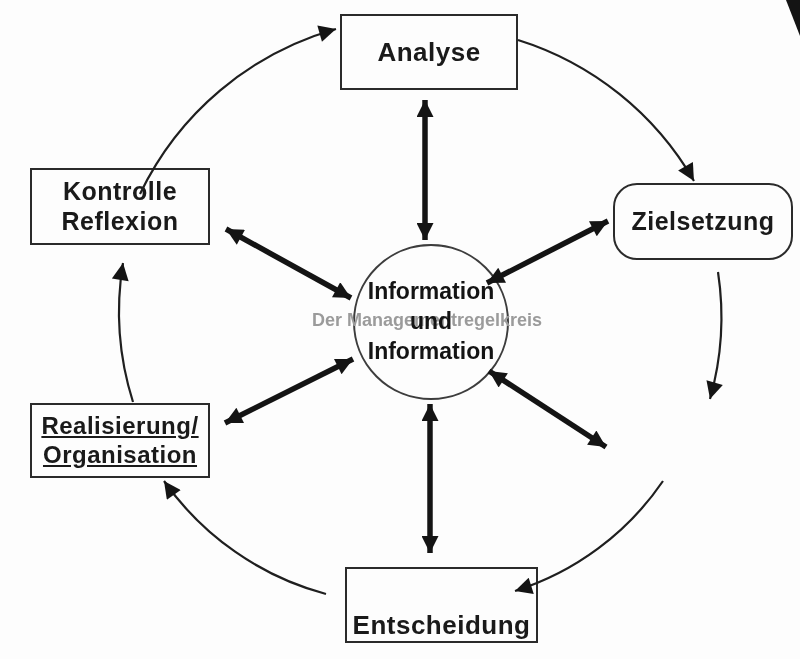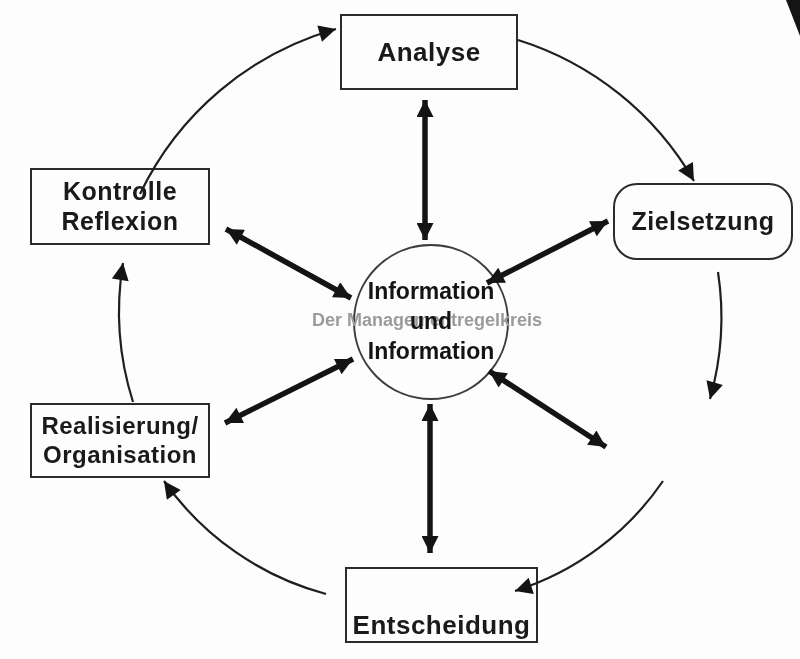--- a/index.html
+++ b/index.html
@@ -12,21 +12,21 @@
     position:absolute; background:#fdfdfd;
     border:2px solid #2b2b2b; box-sizing:border-box;
     display:flex; flex-direction:column; align-items:center; justify-content:center;
     font-weight:bold; font-size:25px; line-height:1.18; color:#1a1a1a;
     text-align:center; z-index:1; letter-spacing:0.5px;
   }
   #node-analyse      {left:340px; top:14px;  width:178px; height:76px; font-size:26px;}
   #node-zielsetzung  {left:613px; top:183px; width:180px; height:77px;border-radius:24px;}
   #node-planung      {left:602px; top:403px; width:188px; height:77px; font-size:26px;}
   #node-entscheidung {left:345px; top:567px; width:193px; height:76px; font-size:26px;justify-content:flex-end;}
-  #node-realisierung {left:30px;  top:403px; width:180px; height:75px; font-size:24px;}
+  #node-realisierung {left:30px;  top:403px; width:180px; height:75px; font-size:24px;text-decoration:underline;}
   #node-kontrolle    {left:30px;  top:168px; width:180px; height:77px;}
   .center-circle{
     position:absolute; left:353px; top:244px; width:156px; height:156px;
     border:2px solid #3d3d3d; border-radius:50%; box-sizing:border-box;
     background:#fdfdfd; z-index:1;
   }
   .center-text{
     position:absolute; left:343px; top:244px; width:176px; height:156px;
     display:flex; flex-direction:column; align-items:center; justify-content:center;
     font-weight:bold; font-size:23px; line-height:1.3; color:#141414;

